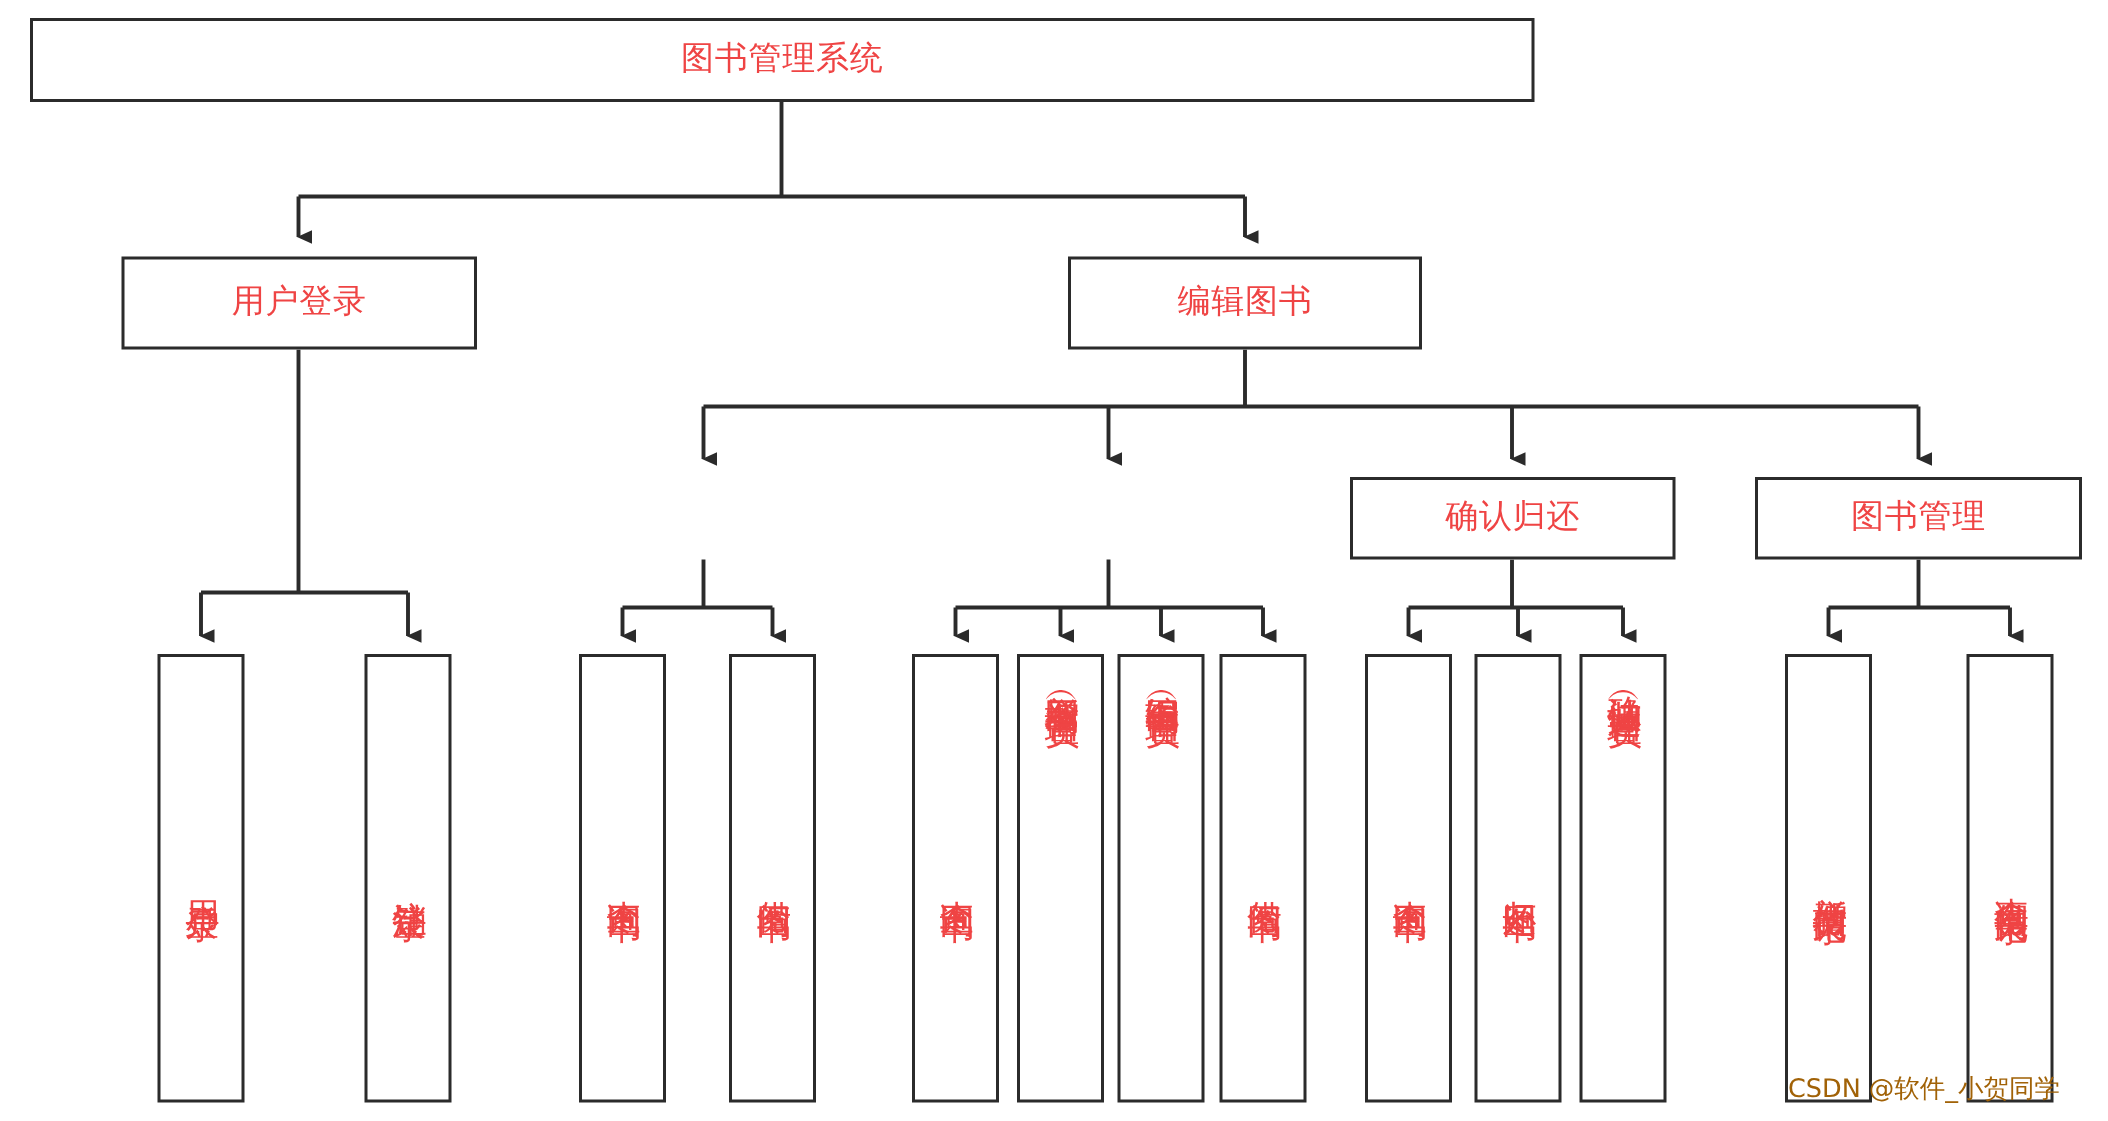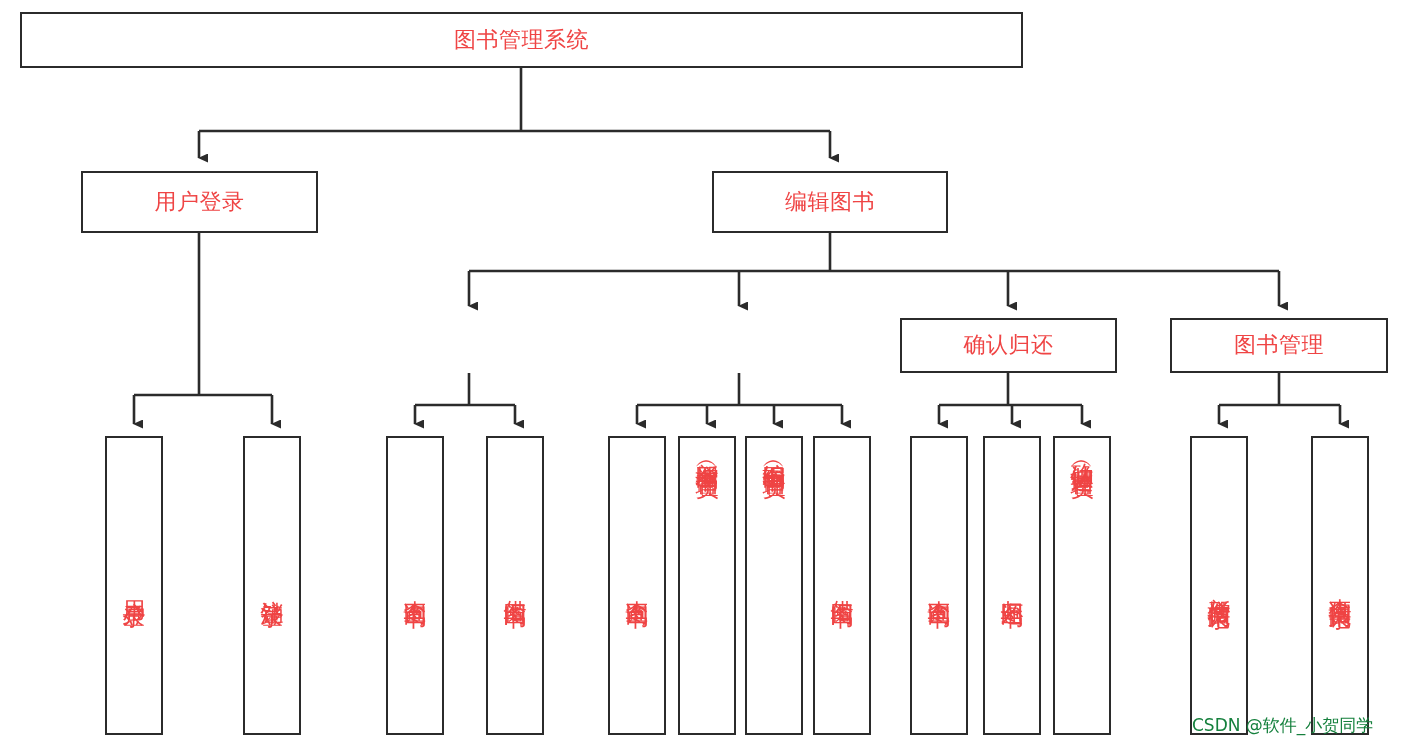--- a/index.html
+++ b/index.html
@@ -60,21 +60,21 @@
   }
   .node.vertical.centered {
     align-items: center;
     padding-top: 0;
   }
   .watermark {
     position: absolute;
     left: 1192px;
     top: 714px;
     font-size: 17px;
-    color: #15803d;
+    color: #a16207;
     white-space: nowrap;
     z-index: 3;
     font-family: "DejaVu Sans", "Liberation Sans", sans-serif;
   }
 </style>
 </head>
 <body>
 
 <div id="diagram-root">
 

